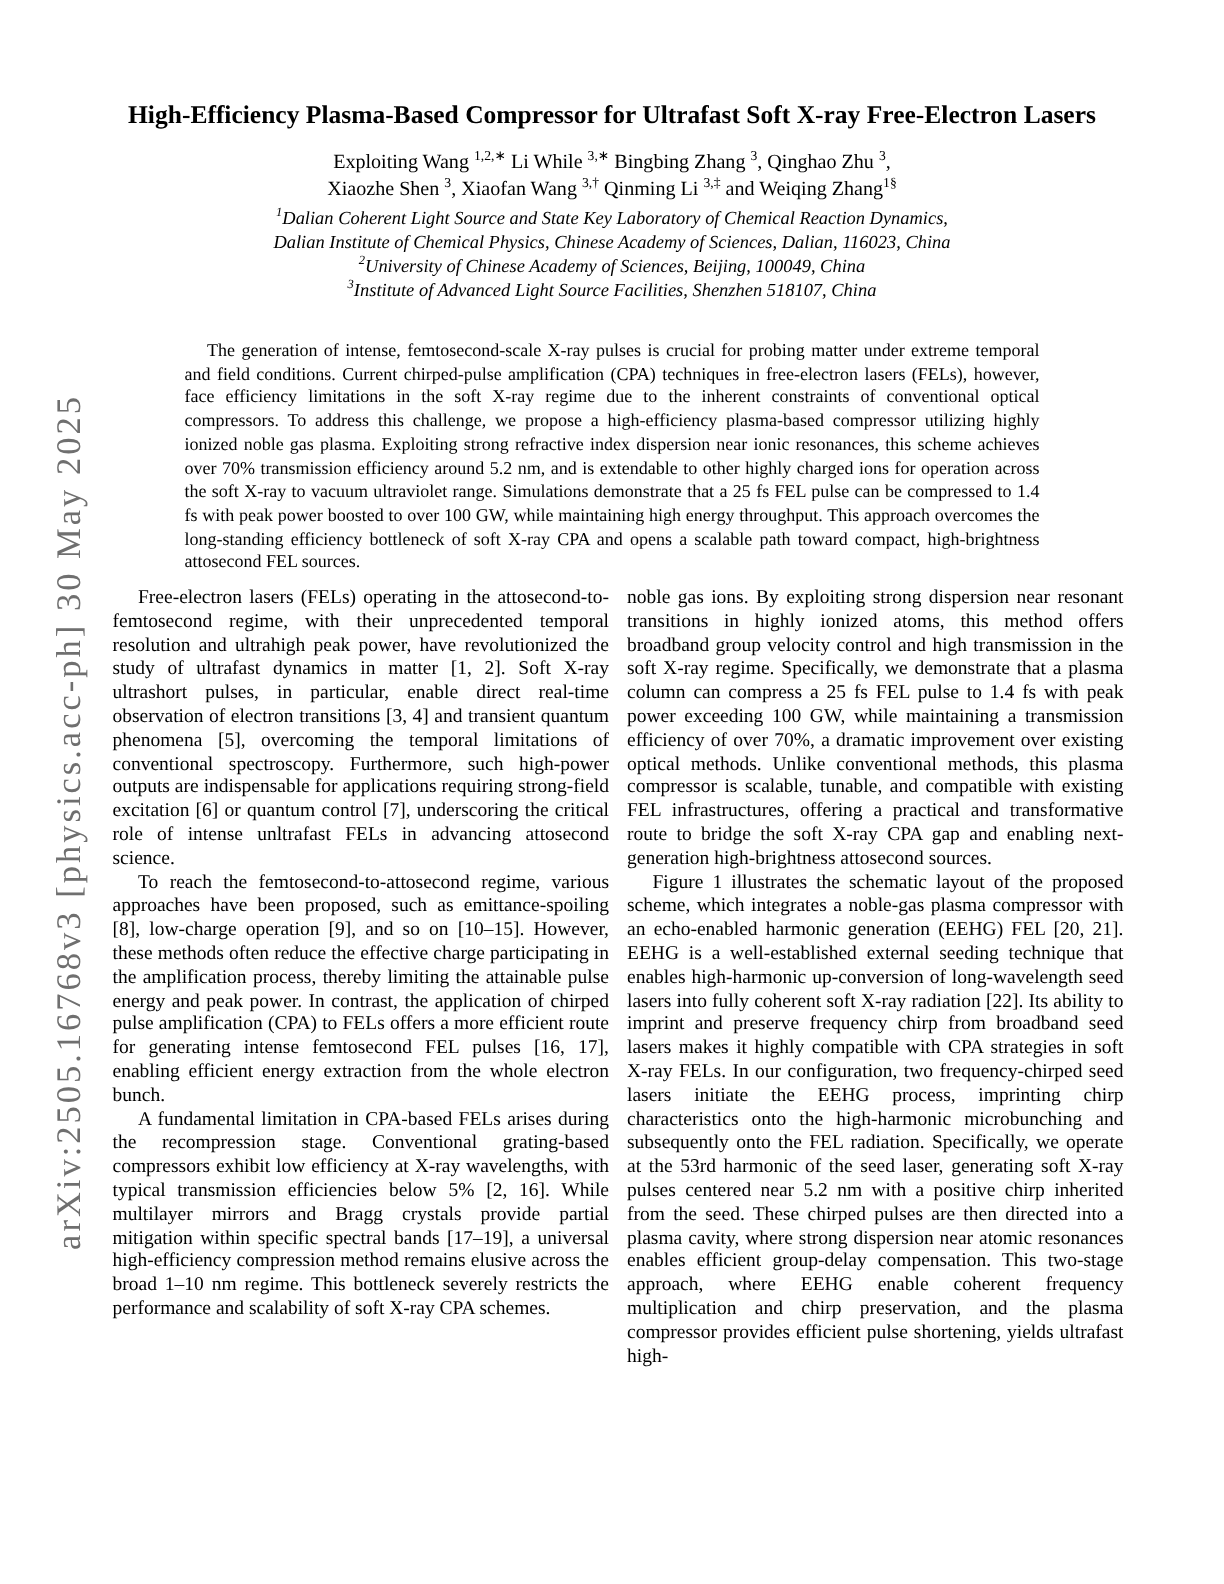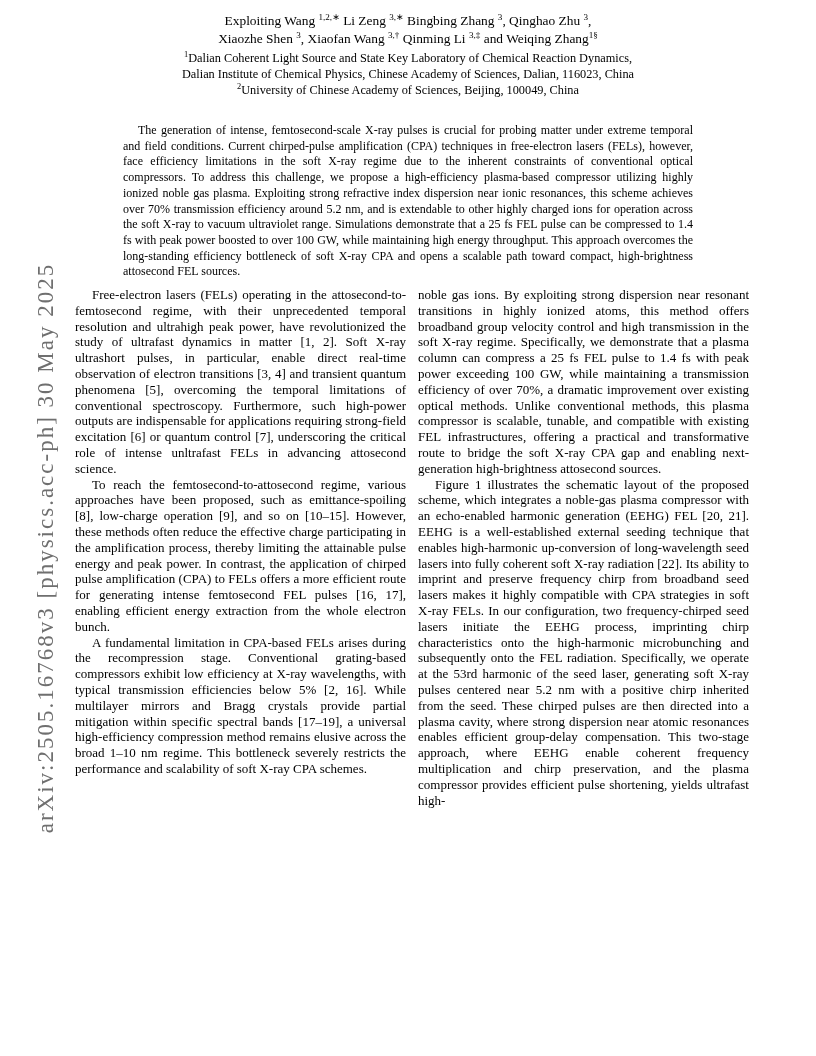--- a/index.html
+++ b/index.html
@@ -39,20 +39,21 @@
   }
   .author-line { white-space: nowrap; }
   sup.auth-sup, sup.affil-sup {
     font-size: 0.68em;
     line-height: 0;
     vertical-align: super;
   }
   .affiliations {
     margin-top: 2px;
     text-align: center;
+    font-style: italic;
     font-size: 12.3px;
     line-height: 16px;
   }
   .abstract {
     margin: 25px auto 0;
     width: 570px;
     text-align: justify;
     text-indent: 15px;
     font-size: 12px;
     line-height: 15.7px;
@@ -72,30 +73,32 @@
   .col p { margin: 0; text-indent: 17px; }
   .col p.noindent { text-indent: 0; }
 </style>
 </head>
 <body>
 
 <div class="page">
 
   <div class="arxiv-watermark">arXiv:2505.16768v3 [physics.acc-ph] 30 May 2025</div>
 
+  <div class="title">High-Efficiency Plasma-Based Compressor for Ultrafast Soft X-ray Free-Electron Lasers</div>
 
   <div class="authors">
-    <div class="author-line"><span><span>Exploiting Wang </span><sup class="auth-sup">1,2,∗</sup><span> </span></span><span><span>Li Zeng </span><sup class="auth-sup">3,∗</sup><span> </span></span><span><span>Bingbing Zhang </span><sup class="auth-sup">3</sup><span>, </span></span><span><span>Qinghao Zhu </span><sup class="auth-sup">3</sup><span>,</span></span></div>
+    <div class="author-line"><span><span>Exploiting Wang </span><sup class="auth-sup">1,2,∗</sup><span> </span></span><span><span>Li While </span><sup class="auth-sup">3,∗</sup><span> </span></span><span><span>Bingbing Zhang </span><sup class="auth-sup">3</sup><span>, </span></span><span><span>Qinghao Zhu </span><sup class="auth-sup">3</sup><span>,</span></span></div>
     <div class="author-line"><span><span>Xiaozhe Shen </span><sup class="auth-sup">3</sup><span>, </span></span><span><span>Xiaofan Wang </span><sup class="auth-sup">3,†</sup><span> </span></span><span><span>Qinming Li </span><sup class="auth-sup">3,‡</sup><span> and </span></span><span><span>Weiqing Zhang</span><sup class="auth-sup">1§</sup><span></span></span></div>
   </div>
 
   <div class="affiliations">
     <div class="affil-line"><sup class="affil-sup">1</sup><span>Dalian Coherent Light Source and State Key Laboratory of Chemical Reaction Dynamics,</span></div>
     <div class="affil-line"><sup class="affil-sup"></sup><span>Dalian Institute of Chemical Physics, Chinese Academy of Sciences, Dalian, 116023, China</span></div>
     <div class="affil-line"><sup class="affil-sup">2</sup><span>University of Chinese Academy of Sciences, Beijing, 100049, China</span></div>
+    <div class="affil-line"><sup class="affil-sup">3</sup><span>Institute of Advanced Light Source Facilities, Shenzhen 518107, China</span></div>
   </div>
 
   <div class="abstract">The generation of intense, femtosecond-scale X-ray pulses is crucial for probing matter under extreme temporal and field conditions. Current chirped-pulse amplification (CPA) techniques in free-electron lasers (FELs), however, face efficiency limitations in the soft X-ray regime due to the inherent constraints of conventional optical compressors. To address this challenge, we propose a high-efficiency plasma-based compressor utilizing highly ionized noble gas plasma. Exploiting strong refractive index dispersion near ionic resonances, this scheme achieves over 70% transmission efficiency around 5.2 nm, and is extendable to other highly charged ions for operation across the soft X-ray to vacuum ultraviolet range. Simulations demonstrate that a 25 fs FEL pulse can be compressed to 1.4 fs with peak power boosted to over 100 GW, while maintaining high energy throughput. This approach overcomes the long-standing efficiency bottleneck of soft X-ray CPA and opens a scalable path toward compact, high-brightness attosecond FEL sources.</div>
 
   <div class="columns">
     <div class="col">
       <p>Free-electron lasers (FELs) operating in the attosecond-to-femtosecond regime, with their unprecedented temporal resolution and ultrahigh peak power, have revolutionized the study of ultrafast dynamics in matter [1, 2]. Soft X-ray ultrashort pulses, in particular, enable direct real-time observation of electron transitions [3, 4] and transient quantum phenomena [5], overcoming the temporal limitations of conventional spectroscopy. Furthermore, such high-power outputs are indispensable for applications requiring strong-field excitation [6] or quantum control [7], underscoring the critical role of intense unltrafast FELs in advancing attosecond science.</p>
       <p>To reach the femtosecond-to-attosecond regime, various approaches have been proposed, such as emittance-spoiling [8], low-charge operation [9], and so on [10–15]. However, these methods often reduce the effective charge participating in the amplification process, thereby limiting the attainable pulse energy and peak power. In contrast, the application of chirped pulse amplification (CPA) to FELs offers a more efficient route for generating intense femtosecond FEL pulses [16, 17], enabling efficient energy extraction from the whole electron bunch.</p>
       <p>A fundamental limitation in CPA-based FELs arises during the recompression stage. Conventional grating-based compressors exhibit low efficiency at X-ray wavelengths, with typical transmission efficiencies below 5% [2, 16]. While multilayer mirrors and Bragg crystals provide partial mitigation within specific spectral bands [17–19], a universal high-efficiency compression method remains elusive across the broad 1–10 nm regime. This bottleneck severely restricts the performance and scalability of soft X-ray CPA schemes.</p>
     </div>

